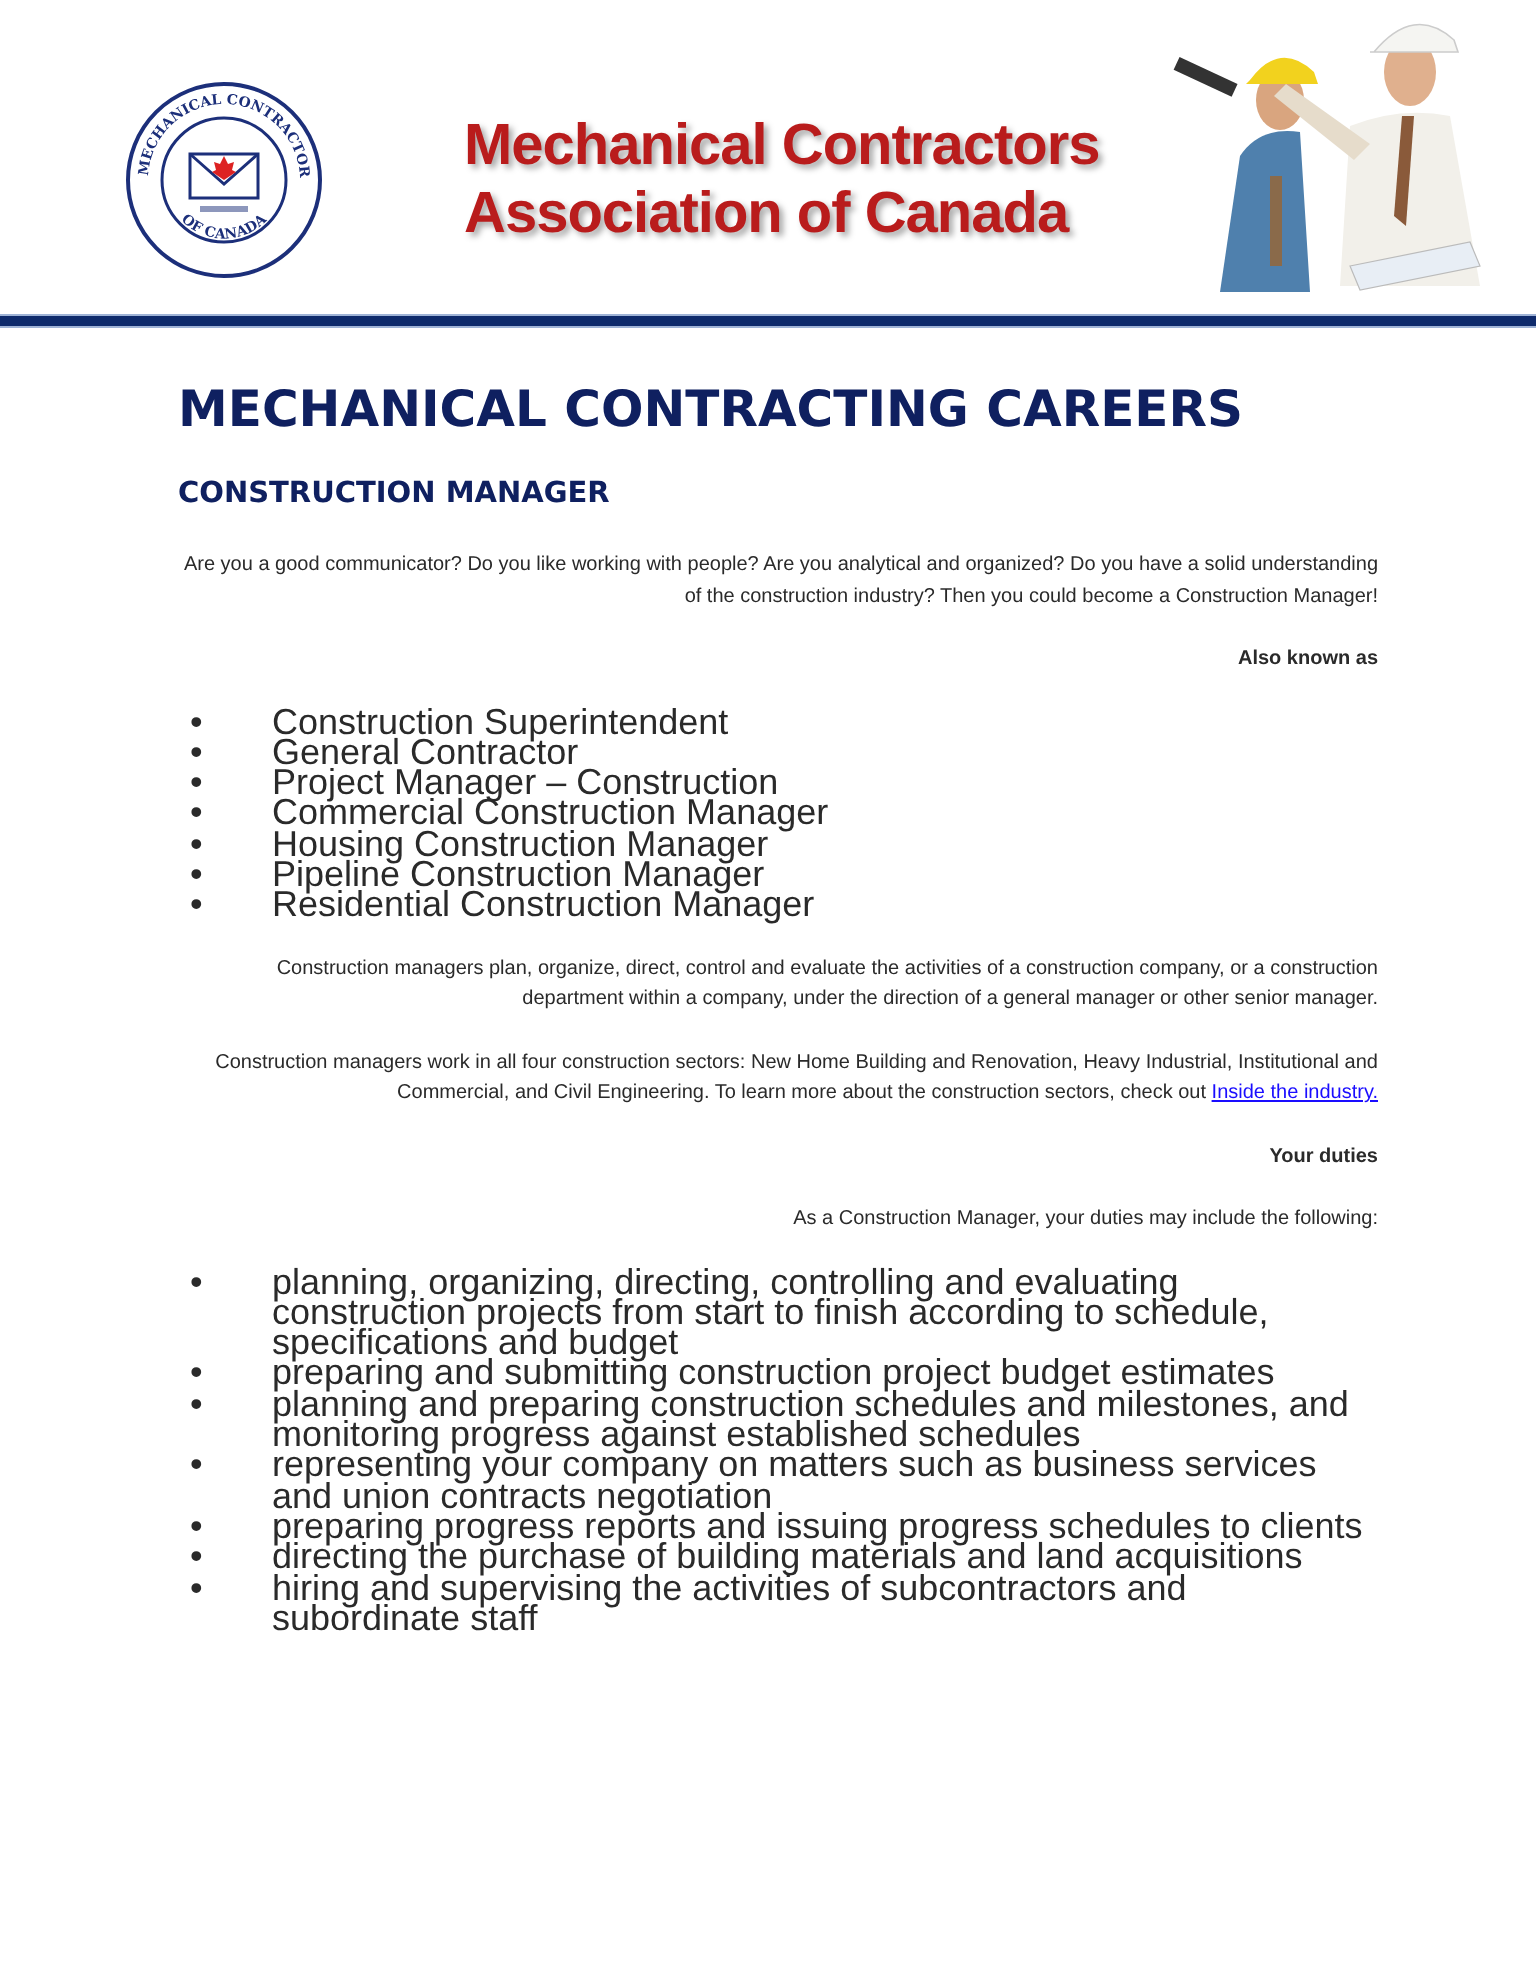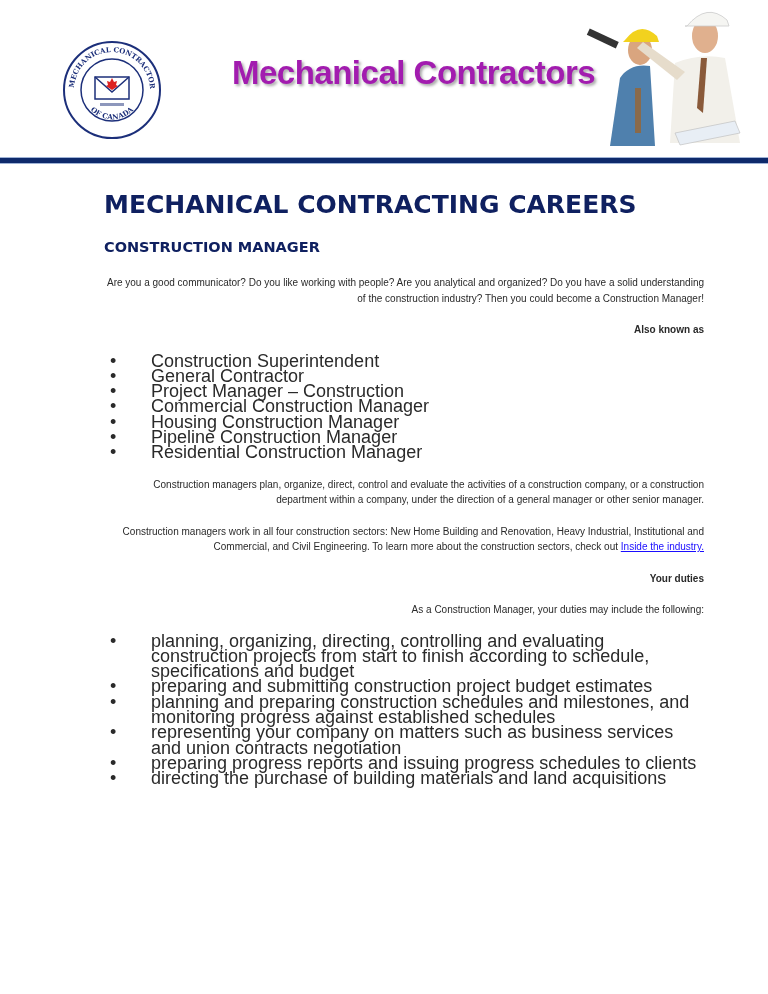--- a/index.html
+++ b/index.html
@@ -1,22 +1,22 @@
 <!DOCTYPE html>
 <html><head>
 <meta charset="utf-8">
 <style>
   html, body { margin:0; padding:0; background:#ffffff; }
   body { width:768px; height:994px; position:relative; overflow:hidden; font-family:"Liberation Sans", sans-serif; color:#222; }
   .header { position:absolute; left:0; top:0; width:768px; height:160px; }
   .seal { position:absolute; left:62px; top:40px; width:100px; height:100px; }
-  .banner-title { position:absolute; left:232px; top:56px; font-family:"Liberation Sans", sans-serif; font-weight:bold; color:#a21caf; font-size:33px; line-height:34px; letter-spacing:-0.5px; text-shadow:2px 2px 3px rgba(0,0,0,0.35); }
+  .banner-title { position:absolute; left:232px; top:56px; font-family:"Liberation Sans", sans-serif; font-weight:bold; color:#b91c1c; font-size:29px; line-height:34px; letter-spacing:-0.5px; text-shadow:2px 2px 3px rgba(0,0,0,0.35); }
   .banner-photo { position:absolute; left:565px; top:8px; width:200px; height:140px; }
   .rule { position:absolute; left:0; top:157px; width:768px; height:5px; background:#0e2a6b; border-top:1px solid #9fb3d6; border-bottom:1px solid #9fb3d6; }
-  .content { position:absolute; left:104px; top:190px; width:600px; }
+  .content { position:absolute; left:89px; top:190px; width:600px; }
   .page-title { font-family:"DejaVu Sans", sans-serif; font-weight:bold; font-size:25px; color:#0f2060; margin:0; letter-spacing:0px; }
   .section-title { font-family:"DejaVu Sans", sans-serif; font-weight:bold; font-size:14.5px; color:#0f2060; margin:20px 0 0 0; }
   p { font-size:10px; line-height:15.5px; margin:0; color:#2a2a2a;text-align:right; }
   .intro { margin-top:20px; }
   .label { font-weight:bold; margin-top:16px; }
   ul { margin:16px 0 0 0; padding:0; list-style:none; }
   ul li { position:relative; font-size:18px; line-height:15.3px; color:#2a2a2a; }
   ul.aka li { padding-left:47px; }
   ul.aka li::before { content:"•"; position:absolute; left:6px; top:0; }
   ul.duties li { padding-left:47px; }
@@ -41,20 +41,21 @@
     <text font-family="DejaVu Serif, serif" font-size="7" font-weight="bold" fill="#1c2f7a">
       <textPath href="#arcBot" startOffset="12">OF CANADA</textPath>
     </text>
     <rect x="33" y="37" width="34" height="22" fill="#fff" stroke="#1c2f7a" stroke-width="1.5"></rect>
     <polyline points="33,37 50,52 67,37" fill="none" stroke="#1c2f7a" stroke-width="1.5"></polyline>
     <path d="M50 38 l2 4 3 -1 -1 4 2 1 -6 4 -6 -4 2 -1 -1 -4 3 1z" fill="#d22"></path>
     <rect x="38" y="63" width="24" height="3" fill="#1c2f7a" opacity="0.5"></rect>
   </svg>
   <div class="banner-title">
     <div>Mechanical Contractors</div>
+    <div>Association of Canada</div>
   </div>
   <svg class="banner-photo" viewBox="0 0 200 140">
 
     <path d="M55 70 q10 -15 30 -12 l5 80 h-45 z" fill="#4f80ad"></path>
     <ellipse cx="75" cy="42" rx="12" ry="15" fill="#d9a57f"></ellipse>
     <path d="M60 32 q15 -20 32 -4 l2 6 h-36 z" fill="#f2d21e"></path>
     <rect x="70" y="80" width="6" height="45" fill="#8a6a4a"></rect>
 
     <path d="M110 55 q25 -10 50 -5 l15 85 h-70 z" fill="#f2f0ea"></path>
     <ellipse cx="140" cy="28" rx="13" ry="17" fill="#e0b08e"></ellipse>
@@ -90,14 +91,15 @@
 
   <p class="label">Your duties</p>
   <p class="gap16">As a Construction Manager, your duties may include the following:</p>
   <ul class="duties">
     <li>planning, organizing, directing, controlling and evaluating construction projects from start to finish according to schedule, specifications and budget</li>
     <li>preparing and submitting construction project budget estimates</li>
     <li>planning and preparing construction schedules and milestones, and monitoring progress against established schedules</li>
     <li>representing your company on matters such as business services and union contracts negotiation</li>
     <li>preparing progress reports and issuing progress schedules to clients</li>
     <li>directing the purchase of building materials and land acquisitions</li>
+    <li>hiring and supervising the activities of subcontractors and subordinate staff</li>
   </ul>
 </div>
 
 </body></html>

